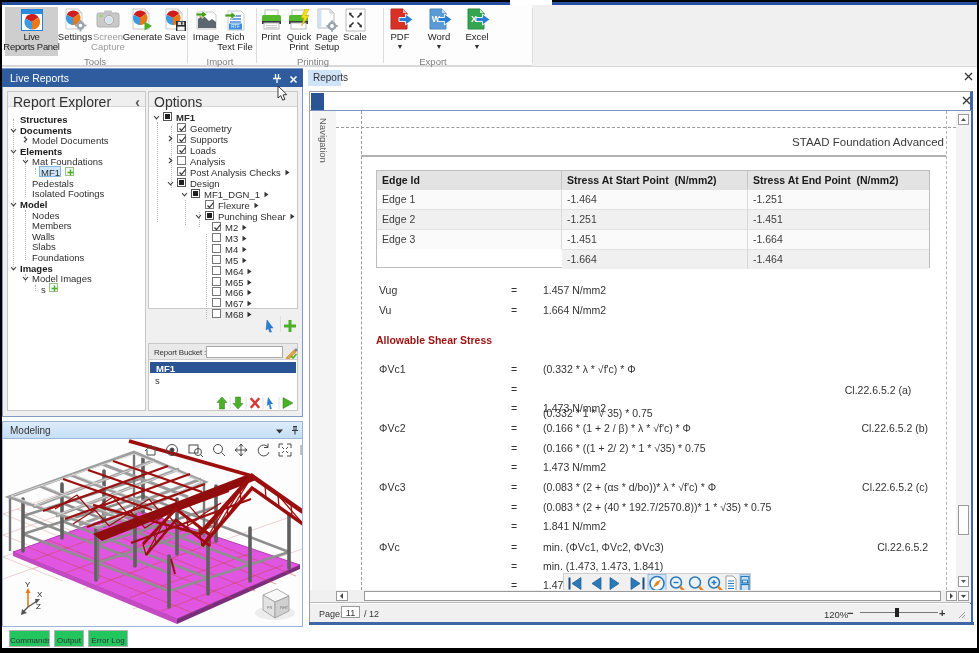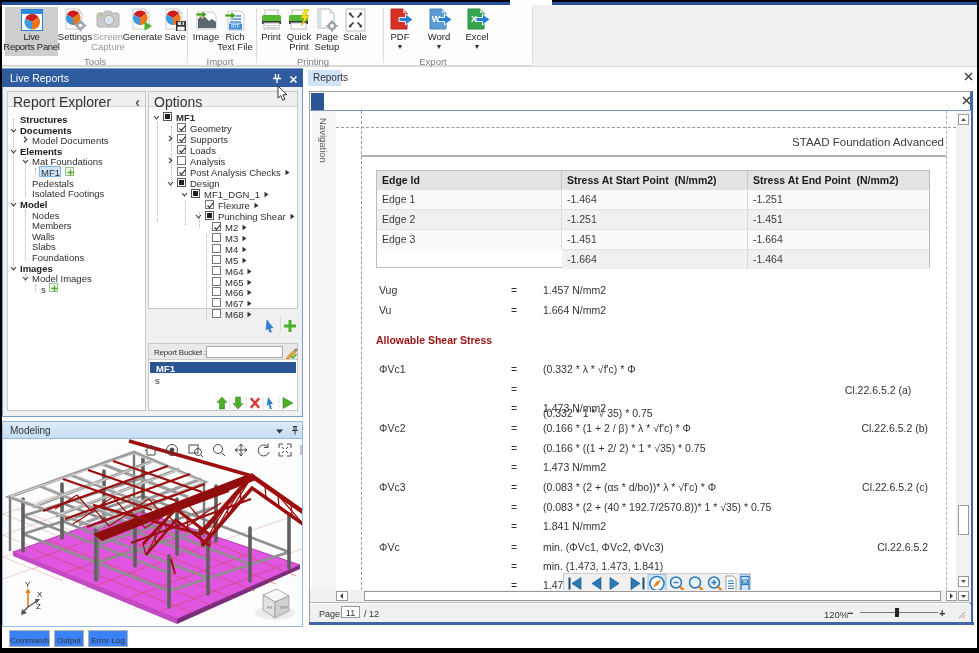--- a/index.html
+++ b/index.html
@@ -31,21 +31,21 @@
 #rexp{left:7px;top:91px;width:139px;height:320px;background:#fff;border:1px solid #c8c8c8;}
 #ropt{left:148px;top:91px;width:150px;height:218px;background:#fff;border:1px solid #c8c8c8;}
 #rbucket{left:148px;top:343px;width:150px;height:68px;background:#fff;border:1px solid #c8c8c8;}
 .trow{position:absolute;white-space:nowrap;font-size:9.5px;color:#2d2d2d;}
 .trow b{font-weight:bold;color:#1a1a1a;}
 
 #mpanel{left:2px;top:421px;width:301px;height:206px;background:#fff;border:1px solid #9ab6d8;}
 #mtitle{left:2px;top:421px;width:301px;height:18px;background:linear-gradient(#dcecfa,#c6def4);border:1px solid #9ab6d8;}
 #mview{left:3px;top:439px;width:299px;height:187px;background:#fdfdfd;}
 
-.btab{top:630px;height:17px;background:#3b82f6;border:1px solid #b4b4b4;font-size:8px;color:#333;text-align:center;padding-top:4.5px;overflow:hidden;}
+.btab{top:630px;height:17px;background:#22c55e;border:1px solid #b4b4b4;font-size:8px;color:#333;text-align:center;padding-top:4.5px;overflow:hidden;}
 
 #rpanel{left:308px;top:68px;width:666px;height:557px;background:#fff;}
 #rtab{left:308px;top:70px;width:33px;height:16px;background:#cfe4f8;font-size:10px;color:#333;padding:2px 0 0 5px;}
 #rinner{left:309px;top:91px;width:664px;height:534px;background:#fff;border:1px solid #a0a0a0;border-right:3px solid #3f67a5;border-bottom:3px solid #3f67a5;}
 #bluesq{left:311px;top:93px;width:13px;height:17px;background:#2b5494;}
 #innerline{left:310px;top:110px;width:662px;height:1px;background:#7a93bf;}
 #navtab{left:312px;top:111px;width:24px;height:479px;background:#f4f4f4;}
 #page{left:336px;top:111px;width:620px;height:479px;background:#fff;overflow:hidden;}
 .dash{position:absolute;}
 #vsb{left:956px;top:111px;width:15px;height:479px;background:#f3f3f3;}

